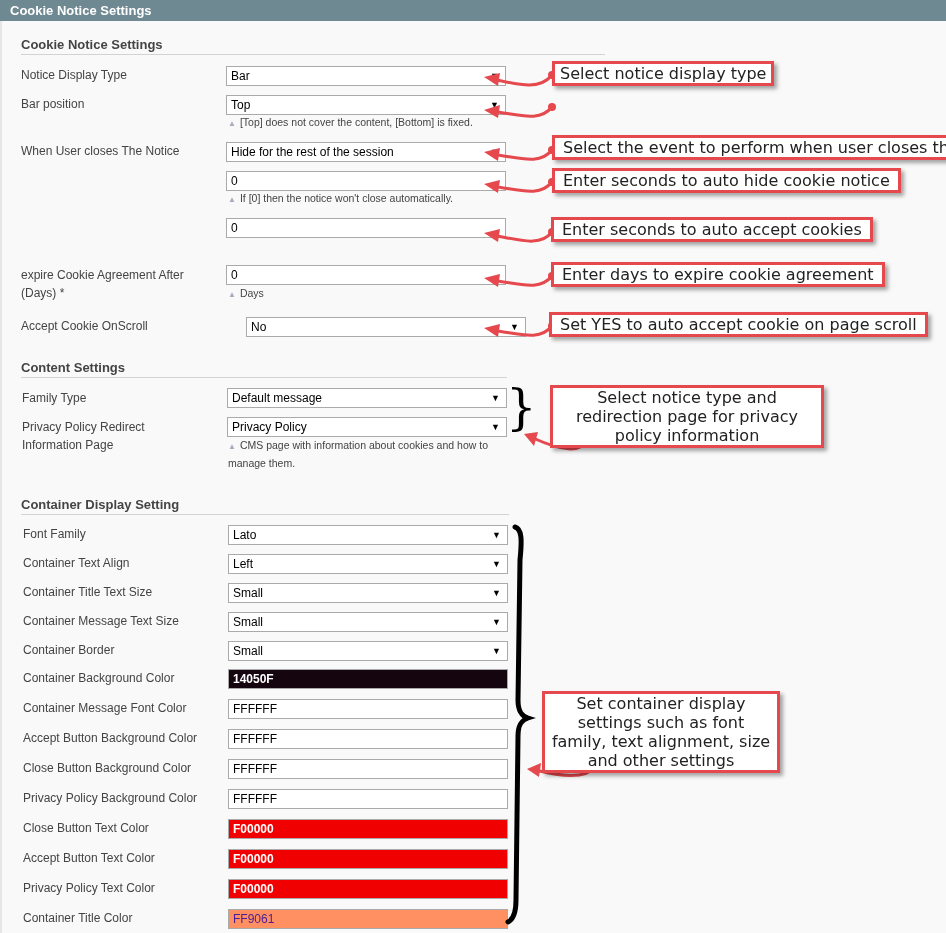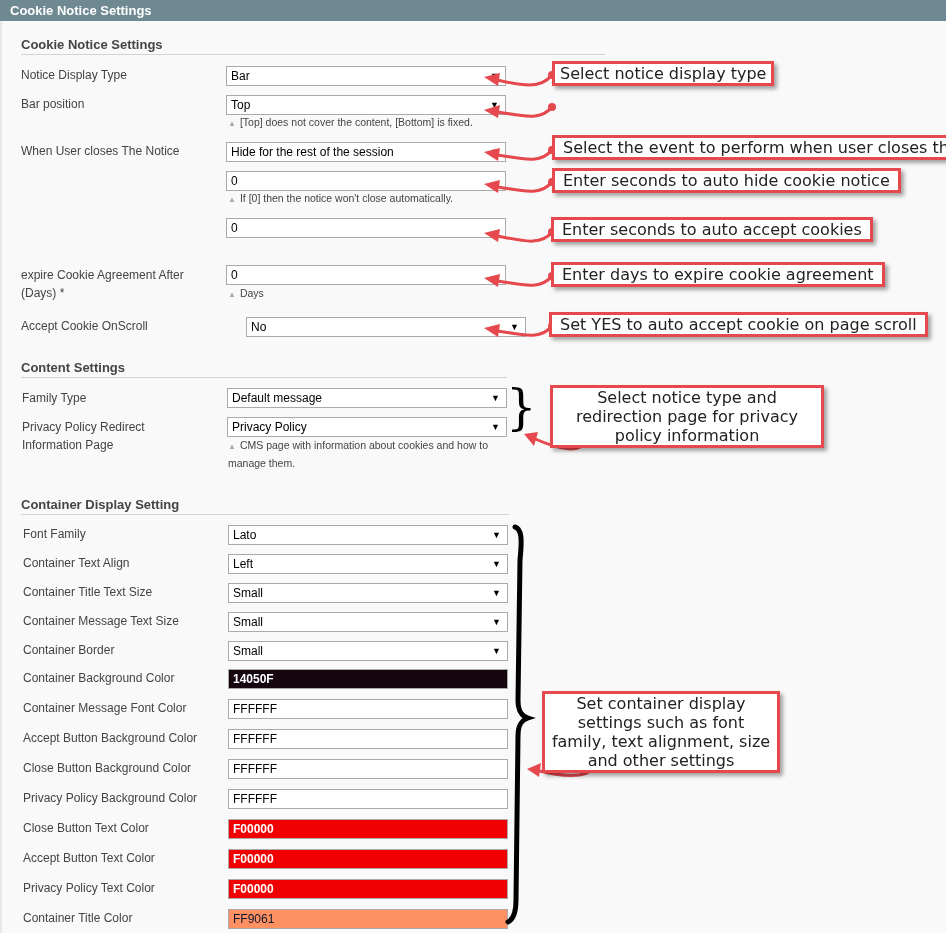--- a/index.html
+++ b/index.html
@@ -109,21 +109,21 @@
       <div class="field" style="left: 228px; top: 759px; width: 280px; background: rgb(255, 255, 255); color: rgb(0, 0, 0);"><span>FFFFFF</span></div>
       <div class="label" style="left: 23px; top: 789px; text-align: center;">Privacy Policy Background Color</div>
       <div class="field" style="left: 228px; top: 789px; width: 280px; background: rgb(255, 255, 255); color: rgb(0, 0, 0);"><span>FFFFFF</span></div>
       <div class="label" style="left: 23px; top: 819px;">Close Button Text Color</div>
       <div class="field" style="left: 228px; top: 819px; width: 280px; background: rgb(240, 0, 0); color: rgb(255, 255, 255); font-weight: bold;"><span>F00000</span></div>
       <div class="label" style="left: 23px; top: 849px;">Accept Button Text Color</div>
       <div class="field" style="left: 228px; top: 849px; width: 280px; background: rgb(240, 0, 0); color: rgb(255, 255, 255); font-weight: bold;"><span>F00000</span></div>
       <div class="label" style="left: 23px; top: 879px;">Privacy Policy Text Color</div>
       <div class="field" style="left: 228px; top: 879px; width: 280px; background: rgb(240, 0, 0); color: rgb(255, 255, 255); font-weight: bold;"><span>F00000</span></div>
       <div class="label" style="left: 23px; top: 909px;">Container Title Color</div>
-      <div class="field" style="left: 228px; top: 909px; width: 280px; background: rgb(255, 144, 97); color: #0f172a;"><span>FF9061</span></div>
+      <div class="field" style="left: 228px; top: 909px; width: 280px; background: rgb(255, 144, 97); color: #4c1d95;"><span>FF9061</span></div>
     </div>
 
   <div class="brace" style="left:506px;top:377px;font-size:48px;line-height:60px;">}</div>
   <svg class="overlay" width="946" height="933">
     <path d="M515,527 C522,529 522,540 520,560 L518,700 C518,712 522,716 528,718 C522,720 518,724 518,736 L516,900 C516,915 512,920 508,922" stroke="#000" stroke-width="5" fill="none" stroke-linecap="round"></path>
     <g stroke="#e5484d" stroke-width="3" fill="none">
       <path d="M552,75 C540,90 520,85 497,80"></path>
       <path d="M552,107 C540,122 520,115 497,112"></path>
       <path d="M552,150 C540,165 520,158 497,155"></path>
       <path d="M552,182 C540,197 520,190 497,187"></path>

